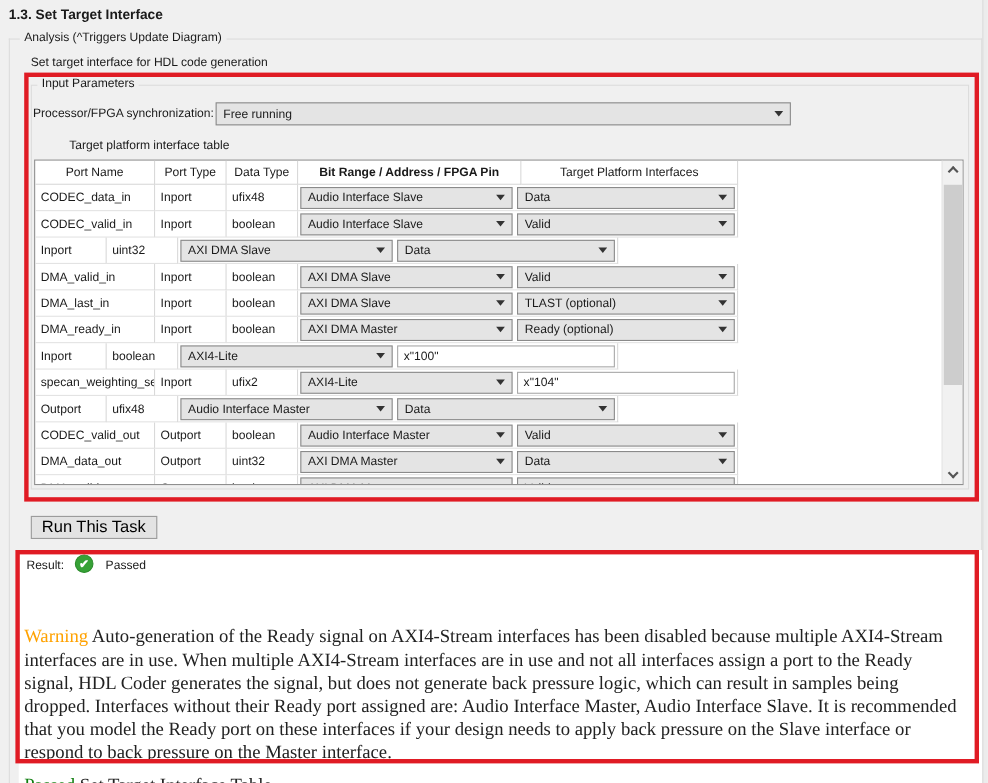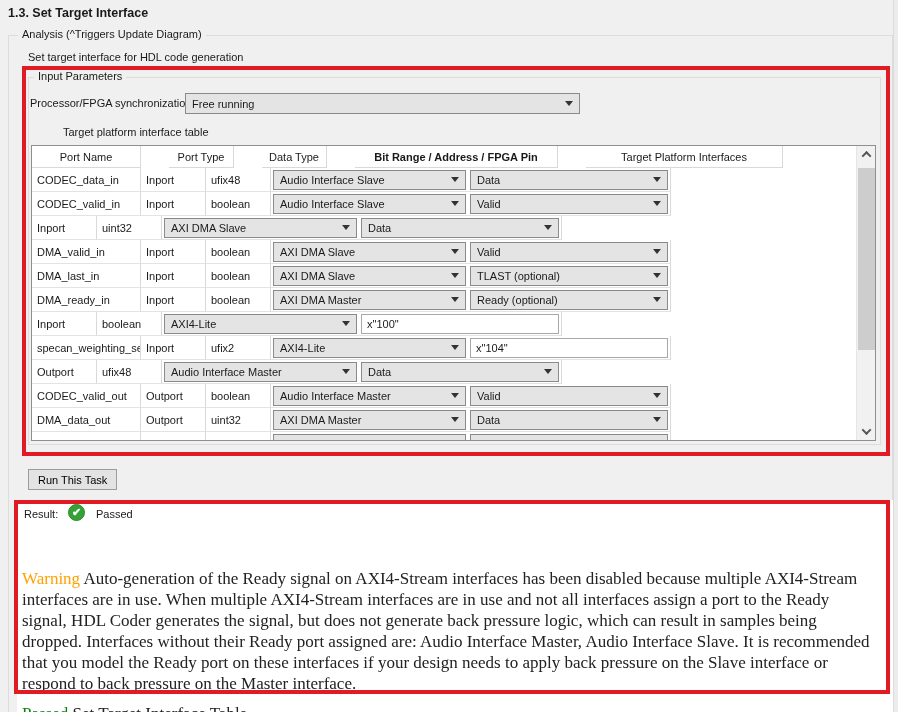--- a/index.html
+++ b/index.html
@@ -28,28 +28,28 @@
 
   
   .ip-fieldset { left:28px; top:77px; width:853px; height:368px; border:1px solid #dcdcdc; }
   .ip-label { left:34px; top:70px; background:#f0f0f0; padding:0 4px; }
   .sync-label { left:30px; top:97px; }
   .combo { display:flex; align-items:center; background:#e4e4e4;
     border:1px solid #8a8a8a; padding:0 6px; height:21px; cursor:default; }
   .combo .arr { margin-left:auto; width:0; height:0;
     border-left:4px solid transparent; border-right:4px solid transparent;
     border-top:5px solid #333; }
-  .sync-combo { left:185px; top:93px; width:395px; }
+  .sync-combo { left:196px; top:93px; width:523px; }
   .tbl-caption { left:30px; top:126px;margin-left:33px; }
 
   
   .tbl { left:31px; top:145px; width:845px; height:296px; background:#fff;
     border:1px solid #8f8f8f; overflow:hidden; }
   .tr { display:flex; height:24px; }
-  .tr.head { height:22px;gap:28px; }
+  .tr.head { height:22px; }
   .th { display:flex; align-items:center; justify-content:center;
     border-right:1px solid #d9d9d9; border-bottom:1px solid #d9d9d9; }
   .th.bold { font-weight:bold; }
   .td { display:flex; align-items:center; padding:0 5px;
     border-bottom:1px solid #e3e3e3; overflow:hidden; white-space:nowrap; }
   .c-name  { width:109px; border-right:1px solid #d9d9d9; }
   .c-ptype { width:65px;  border-right:1px solid #d9d9d9; }
   .c-dtype { width:65px;  border-right:1px solid #d9d9d9; }
   .c-if    { width:197px; padding:0; }
   .c-br    { width:203px; padding:0; border-right:1px solid #d9d9d9; }
@@ -64,21 +64,21 @@
   .sbtn { position:absolute; left:0; width:19px; height:17px;
     display:flex; align-items:center; justify-content:center; }
   .sbtn.up { top:0; } .sbtn.down { bottom:0; }
   .chev { width:7px; height:7px; border-top:2px solid #555; border-right:2px solid #555; }
   .chev.up { transform:rotate(-45deg) translate(-1px,1px); }
   .chev.down { transform:rotate(135deg) translate(-1px,1px); }
   .sthumb { position:absolute; left:1px; top:22px; width:17px; height:182px; background:#cdcdcd; }
 
   
   .run-btn { left:28px; top:469px; height:21px; padding:0 9px;
-    background:#e3e3e3; border:1px solid #9c9c9c; font-size:11px;
+    background:#e3e3e3; border:1px solid #9c9c9c; font-size:15px;
     font-family:"Liberation Sans", sans-serif; cursor:pointer; }
 
   
   .result-panel { left:17px; top:500px; width:876px; height:212px; background:#fff; }
   .result-label { left:24px; top:508px; }
   .check-icon { left:68px; top:504px; width:17px; height:17px; border-radius:50%;
     background:#36a136; border:1px solid #2c8c2c; color:#fff; font-size:11px;
     display:flex; align-items:center; justify-content:center; font-weight:bold; }
   .result-status { left:96px; top:508px; }
   .msg-block { left:22px; top:568px; width:856px;

